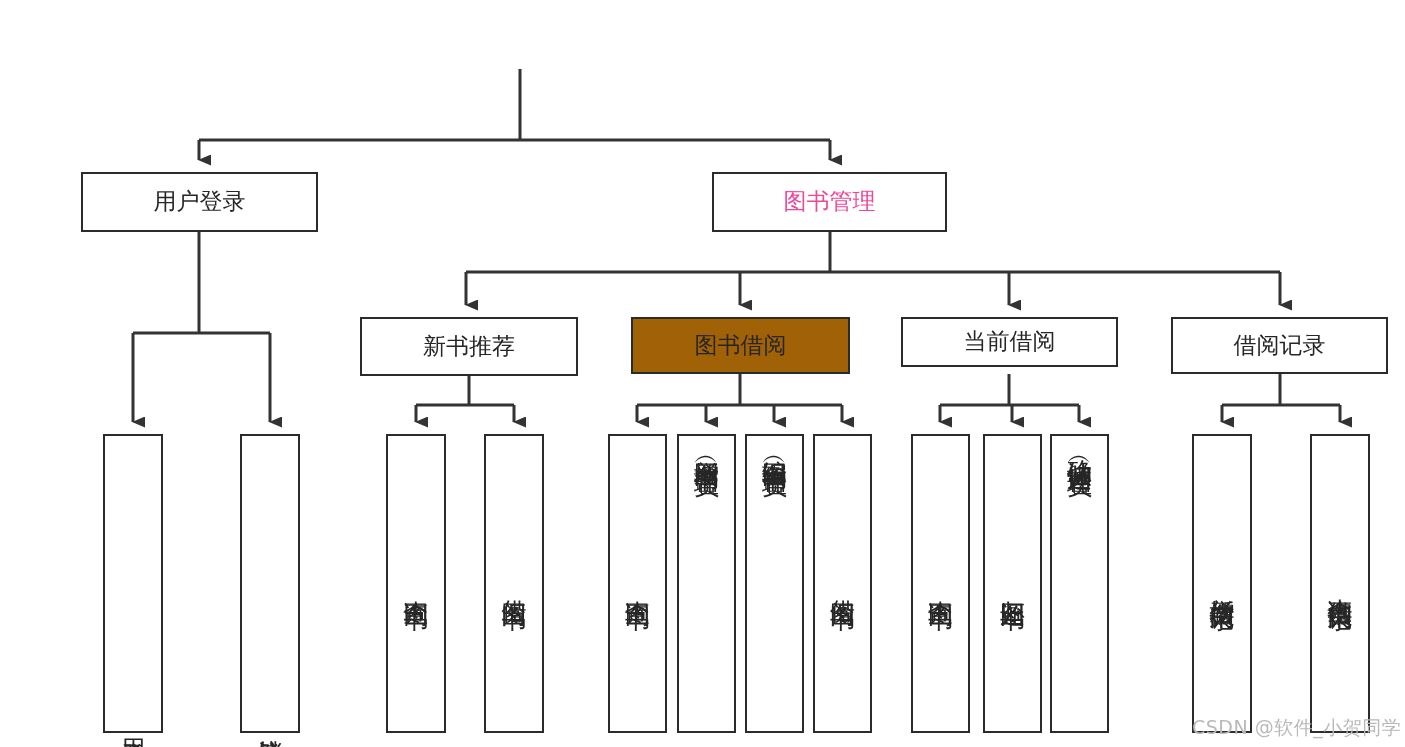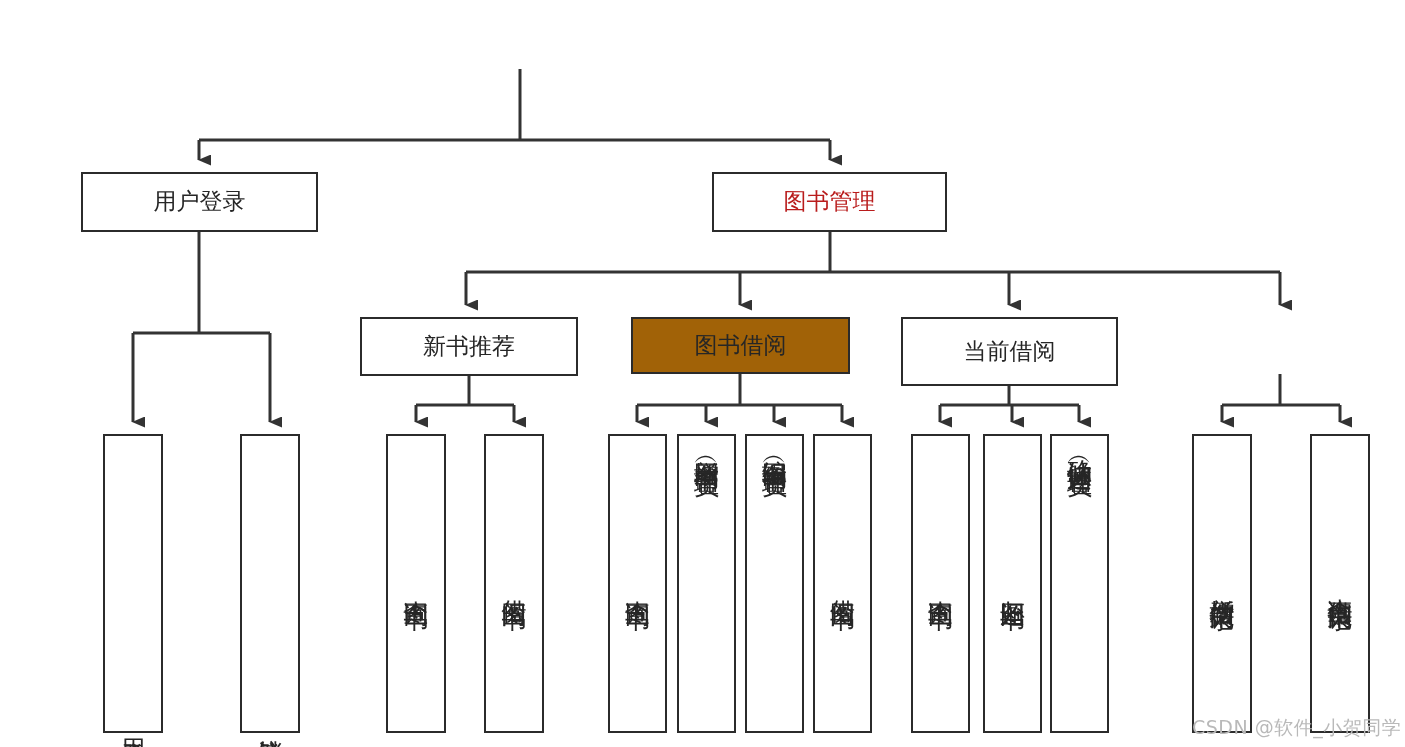--- a/index.html
+++ b/index.html
@@ -135,31 +135,34 @@
       <path d="M1222,405 L1222,422" marker-end="url(#arrowhead)"></path>
       <path d="M1340,405 L1340,422" marker-end="url(#arrowhead)"></path>
     </g>
   </svg>
 
 
   <div class="node-box node-h" style="left: 81px; top: 172px; width: 237px; height: 60px; border-color: rgb(43, 43, 43); background: rgb(255, 255, 255);">
     <span class="node-label" style="color: rgb(38, 38, 38);">用户登录</span>
   </div>
   <div class="node-box node-h" style="left: 712px; top: 172px; width: 235px; height: 60px; border-color: rgb(43, 43, 43); background: rgb(255, 255, 255);">
-    <span class="node-label" style="color: #b91c1c; text-align: center;">图书管理</span>
+    <span class="node-label" style="color: #ec4899; text-align: center;">图书管理</span>
   </div>
 
   <div class="node-box node-h" style="left: 360px; top: 317px; width: 218px; height: 59px; border-color: rgb(43, 43, 43); background: rgb(255, 255, 255);">
     <span class="node-label" style="color: rgb(38, 38, 38);">新书推荐</span>
   </div>
   <div class="node-box node-h" style="left: 631px; top: 317px; width: 219px; height: 57px; border-color: rgb(43, 43, 43); background: #a16207;">
     <span class="node-label" style="color: rgb(38, 38, 38);">图书借阅</span>
   </div>
-  <div class="node-box node-h" style="left: 901px; top: 317px; width: 217px; height: 69px; border-color: rgb(43, 43, 43); background: rgb(255, 255, 255);">
+  <div class="node-box node-h" style="left: 901px; top: 317px; width: 217px; height: 50px; border-color: rgb(43, 43, 43); background: rgb(255, 255, 255);">
     <span class="node-label" style="color: rgb(38, 38, 38);">当前借阅</span>
+  </div>
+  <div class="node-box node-h" style="left: 1171px; top: 317px; width: 217px; height: 57px; border-color: rgb(43, 43, 43); background: rgb(255, 255, 255);">
+    <span class="node-label" style="color: rgb(38, 38, 38);">借阅记录</span>
   </div>
 
   <div class="node-box node-v align-bottom" style="left: 103px; top: 434px; width: 60px; height: 299px; border-color: rgb(43, 43, 43); background: rgb(255, 255, 255);">
     <span class="node-label" style="color: rgb(38, 38, 38);">用户登录</span>
   </div>
   <div class="node-box node-v align-bottom" style="left: 240px; top: 434px; width: 60px; height: 299px; border-color: rgb(43, 43, 43); background: rgb(255, 255, 255);">
     <span class="node-label" style="color: rgb(38, 38, 38);">注销登录</span>
   </div>
   <div class="node-box node-v align-center" style="left: 386px; top: 434px; width: 60px; height: 299px; border-color: rgb(43, 43, 43); background: rgb(255, 255, 255);">
     <span class="node-label" style="color: rgb(38, 38, 38);">查询图书</span>

